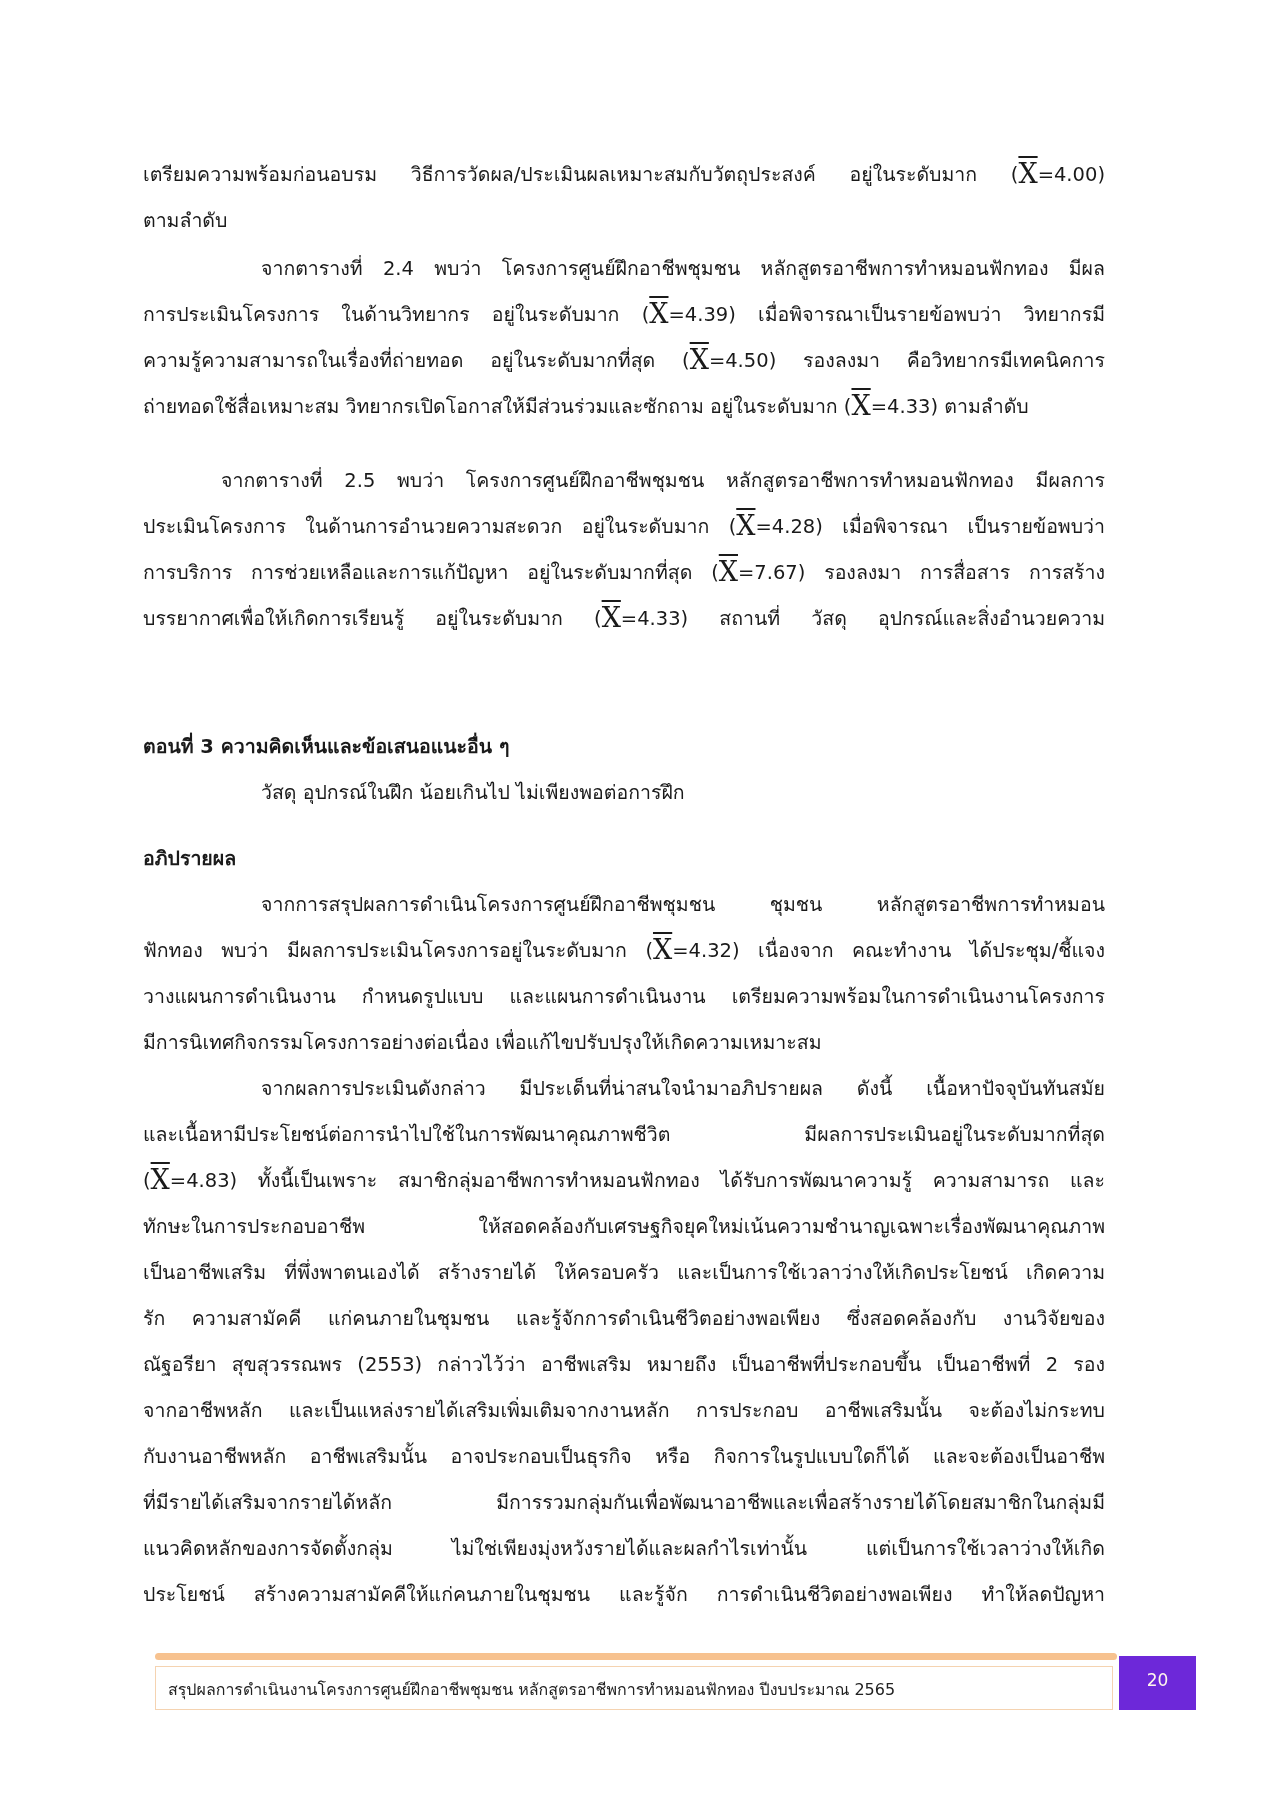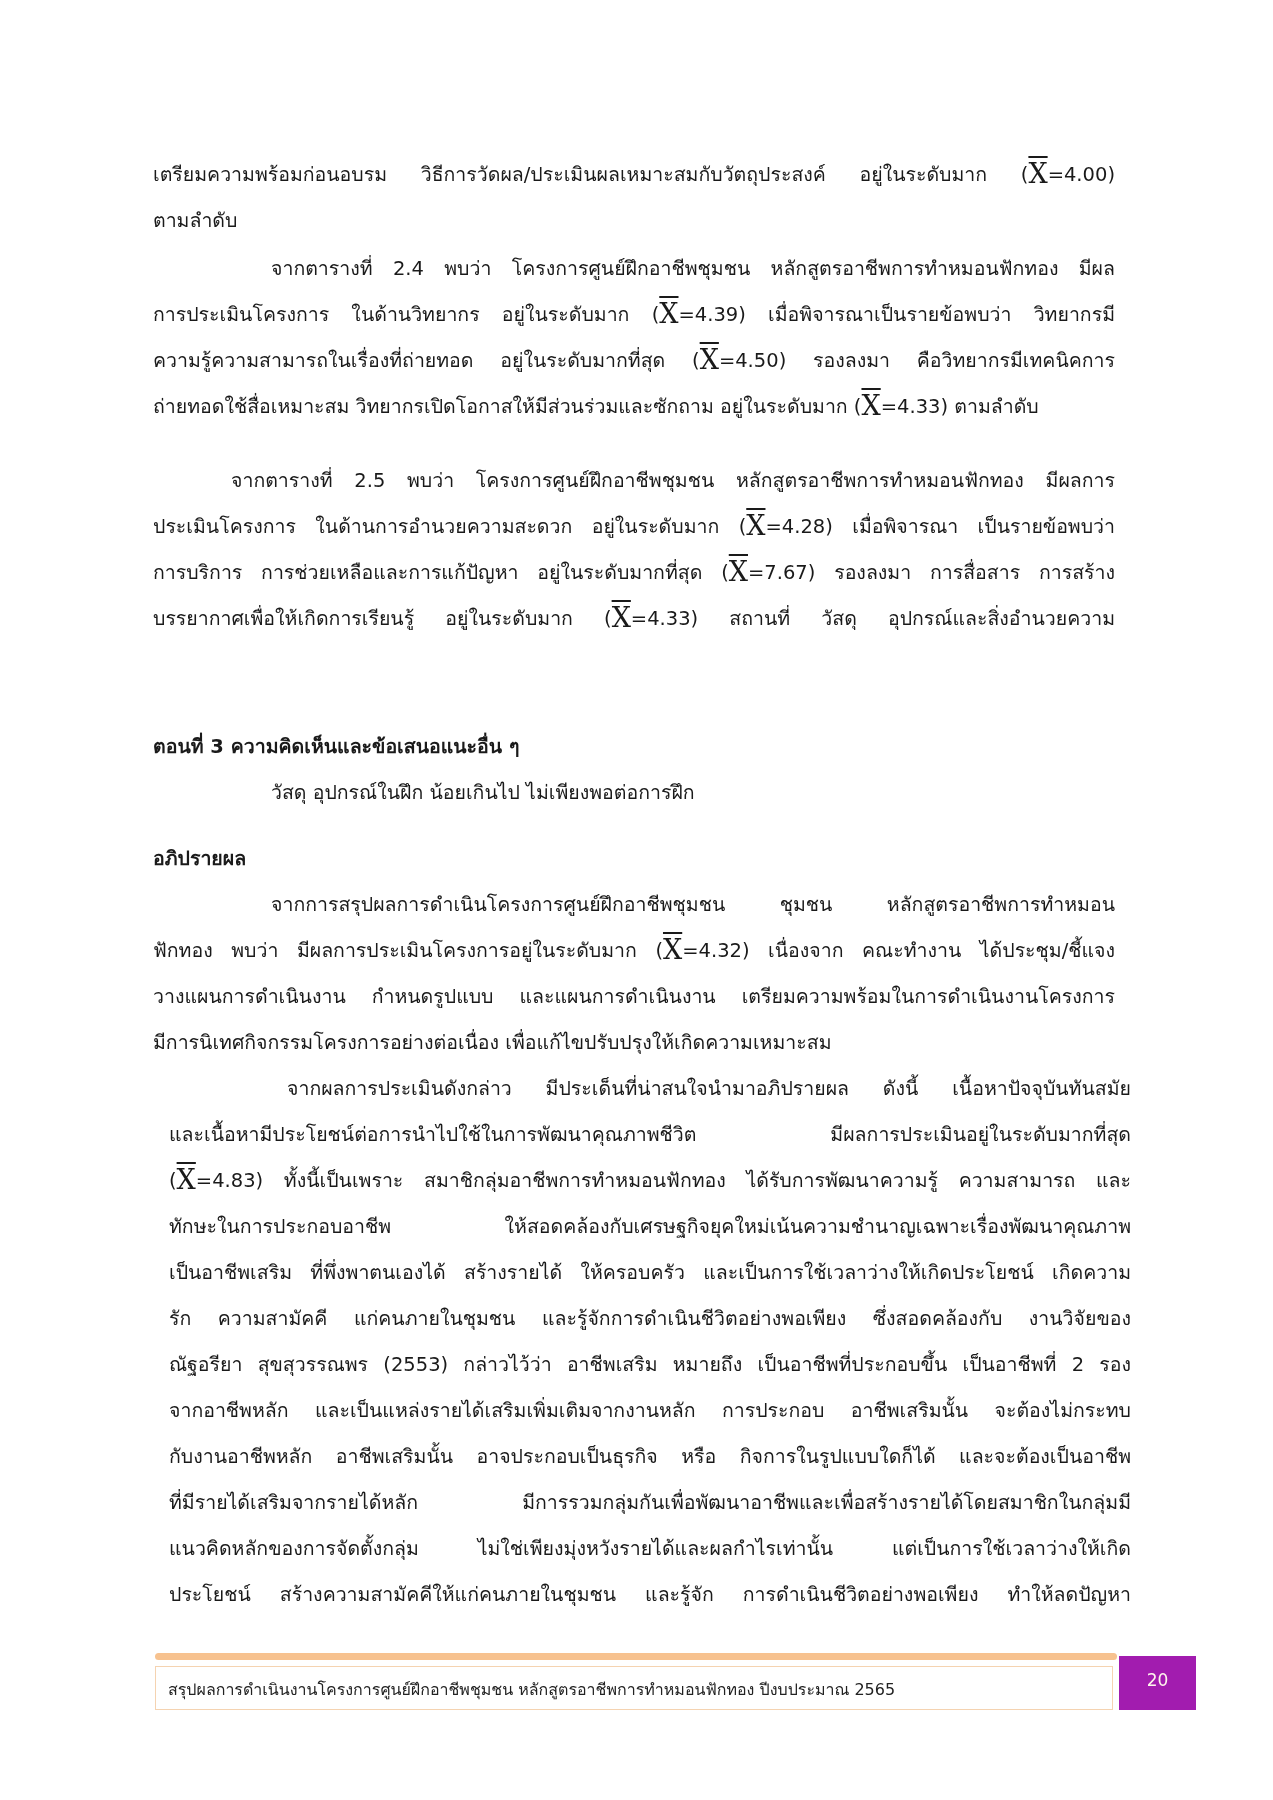--- a/index.html
+++ b/index.html
@@ -1,29 +1,29 @@
 <!DOCTYPE html>
 <html><head>
   <meta charset="utf-8">
   <style>
     html, body { margin: 0; padding: 0; background: #ffffff; }
     body { width: 1273px; height: 1800px; position: relative; overflow: hidden;
       font-family: "DejaVu Sans", "Liberation Sans", sans-serif; color: #1a1a1a; }
     .page { position: absolute; left: 0; top: 0; width: 1273px; height: 1800px; }
-    .body-text { position: absolute; left: 153px; width: 962px; font-size: 19.5px; line-height: 46px; }
+    .body-text { position: absolute; left: 143px; width: 962px; font-size: 19.5px; line-height: 46px; }
     .line { display: block; white-space: nowrap; text-align: justify; text-align-last: justify; height: 46px; }
     .line.last { text-align-last: left; }
     .indent-lg { padding-left: 118px; }
     .indent-md { padding-left: 78px; }
     .xbar { font-family: "DejaVu Serif", "Liberation Serif", serif; font-size: 27px; text-decoration: overline; line-height: 1; position: relative; top: 2px; }
     .heading { font-weight: bold; }
     .footer-bar { position: absolute; left: 155px; top: 1653px; width: 962px; height: 7px; background: #f7c28f; border-radius: 4px; }
     .footer-box { position: absolute; left: 155px; top: 1666px; width: 958px; height: 44px; border: 1.5px solid #f5d3b1; box-sizing: border-box; }
     .footer-text { position: absolute; left: 12px; top: 10px; font-size: 16px; color: #222; white-space: nowrap; text-align: right; }
-    .page-num-box { position: absolute; left: 1119px; top: 1656px; width: 77px; height: 54px; background: #a21caf; }
+    .page-num-box { position: absolute; left: 1119px; top: 1656px; width: 77px; height: 54px; background: #6d28d9; }
     .page-num { position: absolute; left: 0; right: 0; top: 14px; text-align: center; color: #fff6ec; font-size: 17px; }
   </style>
 </head>
 <body>
 
 <div class="page">
 
   <div class="body-text" style="top:152px;">
     <span class="line"><span>เตรียมความพร้อมก่อนอบรม วิธีการวัดผล/ประเมินผลเหมาะสมกับวัตถุประสงค์ อยู่ในระดับมาก (</span><span class="xbar">X</span><span>=4.00)</span></span>
     <span class="line last">ตามลำดับ</span>
@@ -52,21 +52,21 @@
     <span class="line last heading">อภิปรายผล</span>
   </div>
 
   <div class="body-text" style="top:882px;">
     <span class="line indent-lg">จากการสรุปผลการดำเนินโครงการศูนย์ฝึกอาชีพชุมชน ชุมชน หลักสูตรอาชีพการทำหมอน</span>
     <span class="line"><span>ฟักทอง  พบว่า มีผลการประเมินโครงการอยู่ในระดับมาก (</span><span class="xbar">X</span><span>=4.32) เนื่องจาก คณะทำงาน ได้ประชุม/ชี้แจง</span></span>
     <span class="line">วางแผนการดำเนินงาน กำหนดรูปแบบ และแผนการดำเนินงาน เตรียมความพร้อมในการดำเนินงานโครงการ</span>
     <span class="line last">มีการนิเทศกิจกรรมโครงการอย่างต่อเนื่อง เพื่อแก้ไขปรับปรุงให้เกิดความเหมาะสม</span>
   </div>
 
-  <div class="body-text" style="top:1066px;margin-left:16px;">
+  <div class="body-text" style="top:1066px;">
     <span class="line indent-lg">จากผลการประเมินดังกล่าว มีประเด็นที่น่าสนใจนำมาอภิปรายผล ดังนี้ เนื้อหาปัจจุบันทันสมัย</span>
     <span class="line">และเนื้อหามีประโยชน์ต่อการนำไปใช้ในการพัฒนาคุณภาพชีวิต มีผลการประเมินอยู่ในระดับมากที่สุด</span>
     <span class="line"><span>(</span><span class="xbar">X</span><span>=4.83) ทั้งนี้เป็นเพราะ  สมาชิกลุ่มอาชีพการทำหมอนฟักทอง ได้รับการพัฒนาความรู้ ความสามารถ และ</span></span>
     <span class="line">ทักษะในการประกอบอาชีพ  ให้สอดคล้องกับเศรษฐกิจยุคใหม่เน้นความชำนาญเฉพาะเรื่องพัฒนาคุณภาพ</span>
     <span class="line">เป็นอาชีพเสริม ที่พึ่งพาตนเองได้  สร้างรายได้ ให้ครอบครัว และเป็นการใช้เวลาว่างให้เกิดประโยชน์ เกิดความ</span>
     <span class="line">รัก ความสามัคคี  แก่คนภายในชุมชน และรู้จักการดำเนินชีวิตอย่างพอเพียง ซึ่งสอดคล้องกับ งานวิจัยของ</span>
     <span class="line">ณัฐอรียา สุขสุวรรณพร (2553) กล่าวไว้ว่า อาชีพเสริม หมายถึง เป็นอาชีพที่ประกอบขึ้น เป็นอาชีพที่ 2 รอง</span>
     <span class="line">จากอาชีพหลัก และเป็นแหล่งรายได้เสริมเพิ่มเติมจากงานหลัก การประกอบ อาชีพเสริมนั้น จะต้องไม่กระทบ</span>
     <span class="line">กับงานอาชีพหลัก อาชีพเสริมนั้น อาจประกอบเป็นธุรกิจ หรือ กิจการในรูปแบบใดก็ได้ และจะต้องเป็นอาชีพ</span>
     <span class="line">ที่มีรายได้เสริมจากรายได้หลัก มีการรวมกลุ่มกันเพื่อพัฒนาอาชีพและเพื่อสร้างรายได้โดยสมาชิกในกลุ่มมี</span>

